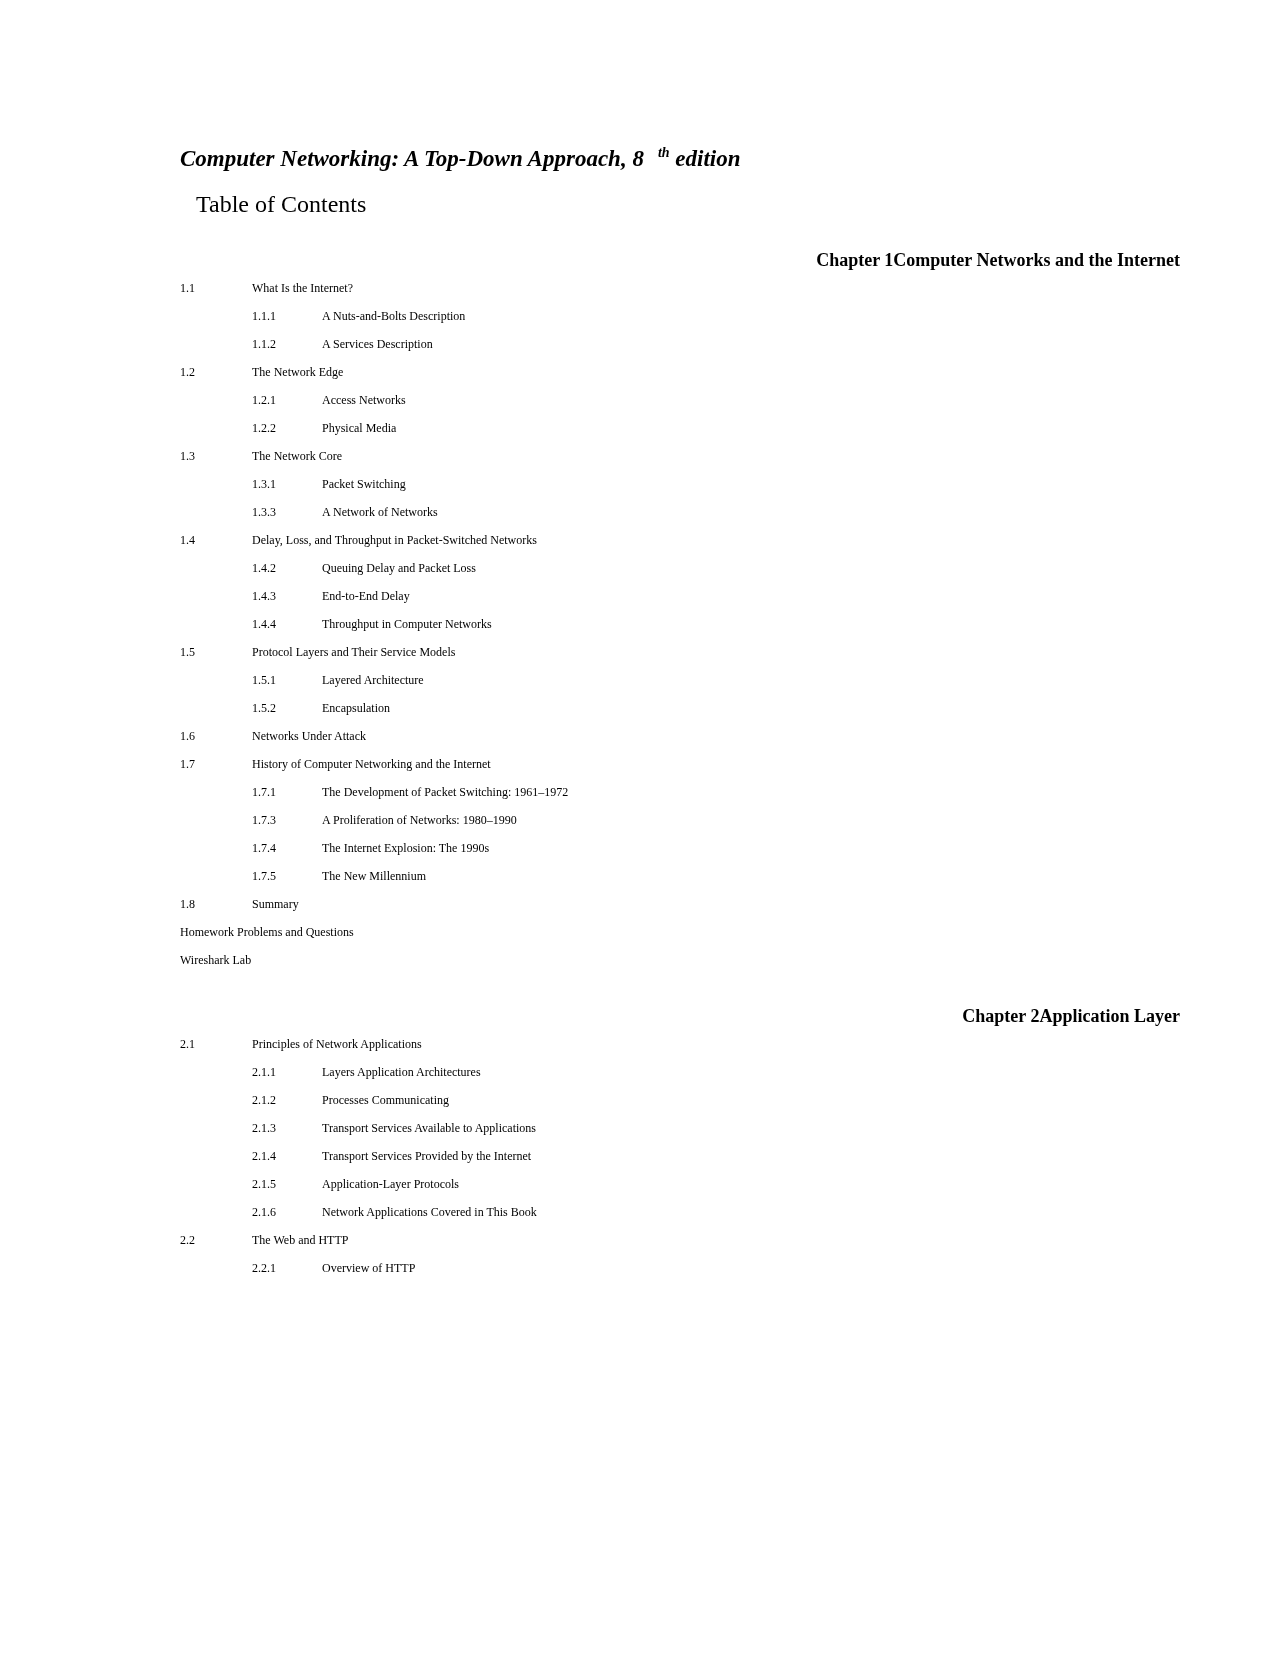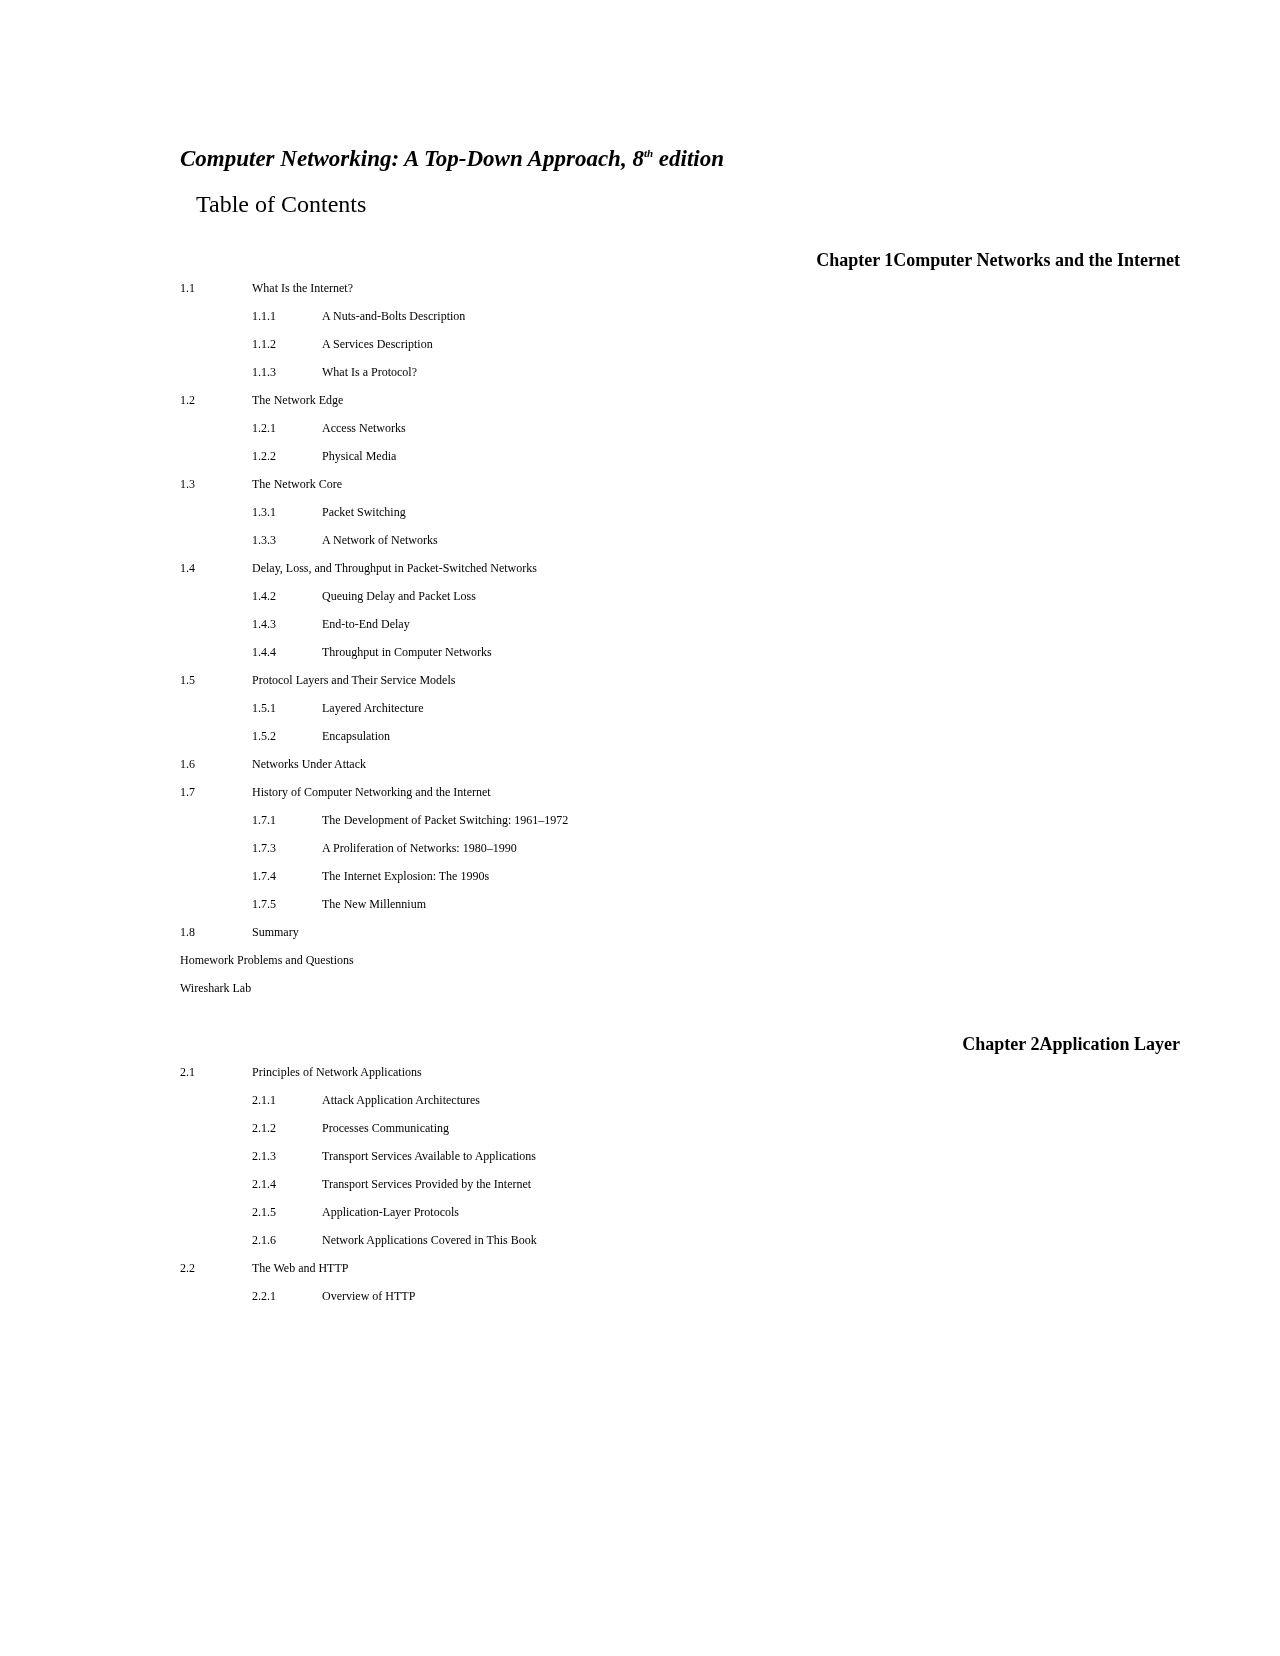--- a/index.html
+++ b/index.html
@@ -22,22 +22,23 @@
     width: 1000px;
   }
   .title {
     font-size: 23px;
     font-weight: bold;
     font-style: italic;
     line-height: 30px;
     margin: 0;
   }
   .title sup {
-    font-size: 11px;
+    font-size: 14px;
     line-height: 0;
+    margin-left: 14px;
   }
   .subtitle {
     font-size: 24px;
     font-weight: normal;
     line-height: 28px;
     margin: 16px;
   }
   .chapter {
     margin-top: 28px;
   }
@@ -71,21 +72,20 @@
 
 <div class="doc">
   <h1 class="title"><span>Computer Networking: A Top-Down Approach, 8</span><sup>th</sup><span> edition</span></h1>
   <h2 class="subtitle">Table of Contents</h2>
   <div id="toc">
       <div class="chapter">
         <div class="chapter-heading"><span class="ch-label">Chapter 1</span><span class="ch-title">Computer Networks and the Internet</span></div>
         <div class="row l1"><span class="num">1.1</span><span class="txt">What Is the Internet?</span></div>
         <div class="row l2"><span class="num">1.1.1</span><span class="txt">A Nuts-and-Bolts Description</span></div>
         <div class="row l2"><span class="num">1.1.2</span><span class="txt">A Services Description</span></div>
-        <div class="row l2"><span class="num">1.1.3</span><span class="txt">What Is a Protocol?</span></div>
         <div class="row l1"><span class="num">1.2</span><span class="txt">The Network Edge</span></div>
         <div class="row l2"><span class="num">1.2.1</span><span class="txt">Access Networks</span></div>
         <div class="row l2"><span class="num">1.2.2</span><span class="txt">Physical Media</span></div>
         <div class="row l1"><span class="num">1.3</span><span class="txt">The Network Core</span></div>
         <div class="row l2"><span class="num">1.3.1</span><span class="txt">Packet Switching</span></div>
         <div class="row l2"><span class="num">1.3.3</span><span class="txt">A Network of Networks</span></div>
         <div class="row l1"><span class="num">1.4</span><span class="txt">Delay, Loss, and Throughput in Packet-Switched Networks</span></div>
         <div class="row l2"><span class="num">1.4.2</span><span class="txt">Queuing Delay and Packet Loss</span></div>
         <div class="row l2"><span class="num">1.4.3</span><span class="txt">End-to-End Delay</span></div>
         <div class="row l2"><span class="num">1.4.4</span><span class="txt">Throughput in Computer Networks</span></div>
@@ -98,21 +98,21 @@
         <div class="row l2"><span class="num">1.7.3</span><span class="txt">A Proliferation of Networks: 1980–1990</span></div>
         <div class="row l2"><span class="num">1.7.4</span><span class="txt">The Internet Explosion: The 1990s</span></div>
         <div class="row l2"><span class="num">1.7.5</span><span class="txt">The New Millennium</span></div>
         <div class="row l1"><span class="num">1.8</span><span class="txt">Summary</span></div>
         <div class="row l0"><span class="txt">Homework Problems and Questions</span></div>
         <div class="row l0"><span class="txt">Wireshark Lab</span></div>
       </div>
       <div class="chapter">
         <div class="chapter-heading"><span class="ch-label">Chapter 2</span><span class="ch-title">Application Layer</span></div>
         <div class="row l1"><span class="num">2.1</span><span class="txt">Principles of Network Applications</span></div>
-        <div class="row l2"><span class="num">2.1.1</span><span class="txt">Attack Application Architectures</span></div>
+        <div class="row l2"><span class="num">2.1.1</span><span class="txt">Layers Application Architectures</span></div>
         <div class="row l2"><span class="num">2.1.2</span><span class="txt">Processes Communicating</span></div>
         <div class="row l2"><span class="num">2.1.3</span><span class="txt">Transport Services Available to Applications</span></div>
         <div class="row l2"><span class="num">2.1.4</span><span class="txt">Transport Services Provided by the Internet</span></div>
         <div class="row l2"><span class="num">2.1.5</span><span class="txt">Application-Layer Protocols</span></div>
         <div class="row l2"><span class="num">2.1.6</span><span class="txt">Network Applications Covered in This Book</span></div>
         <div class="row l1"><span class="num">2.2</span><span class="txt">The Web and HTTP</span></div>
         <div class="row l2"><span class="num">2.2.1</span><span class="txt">Overview of HTTP</span></div>
       </div>
     </div>
 </div>

